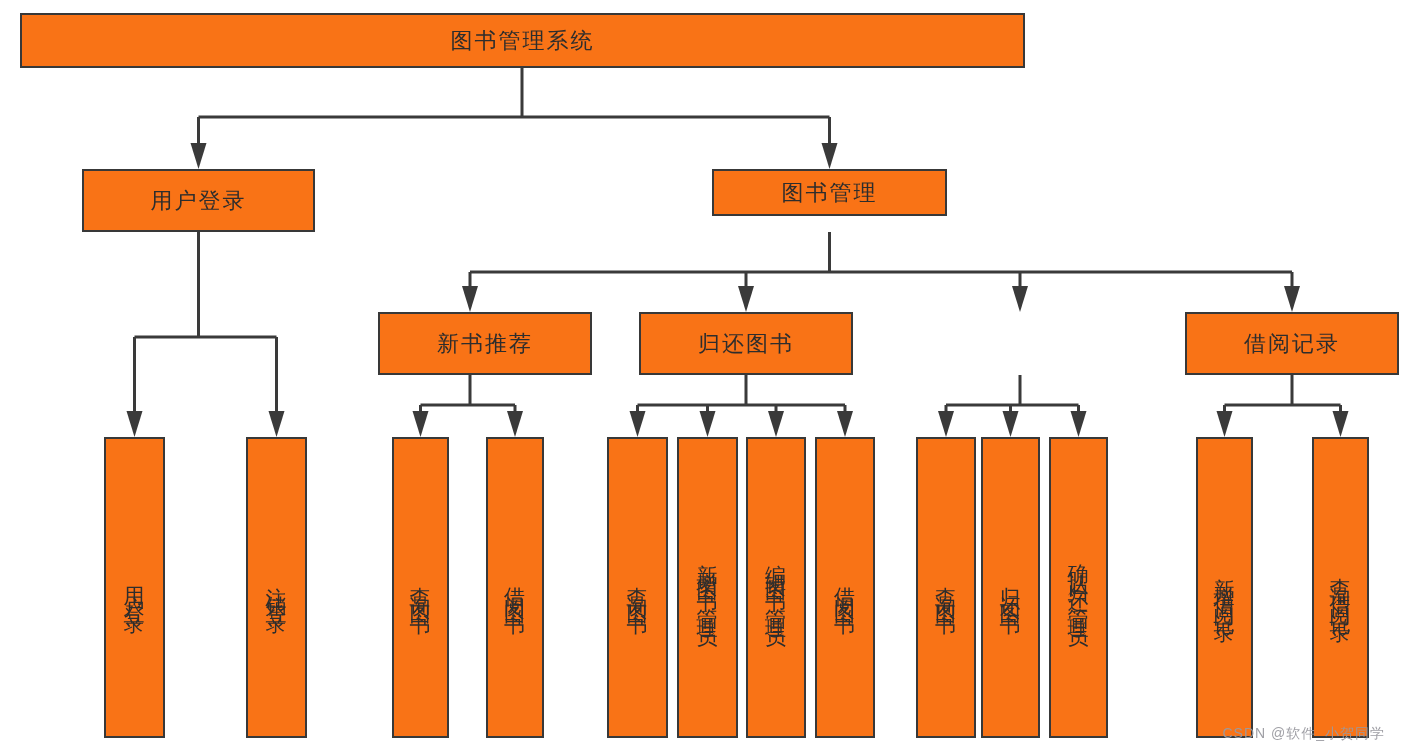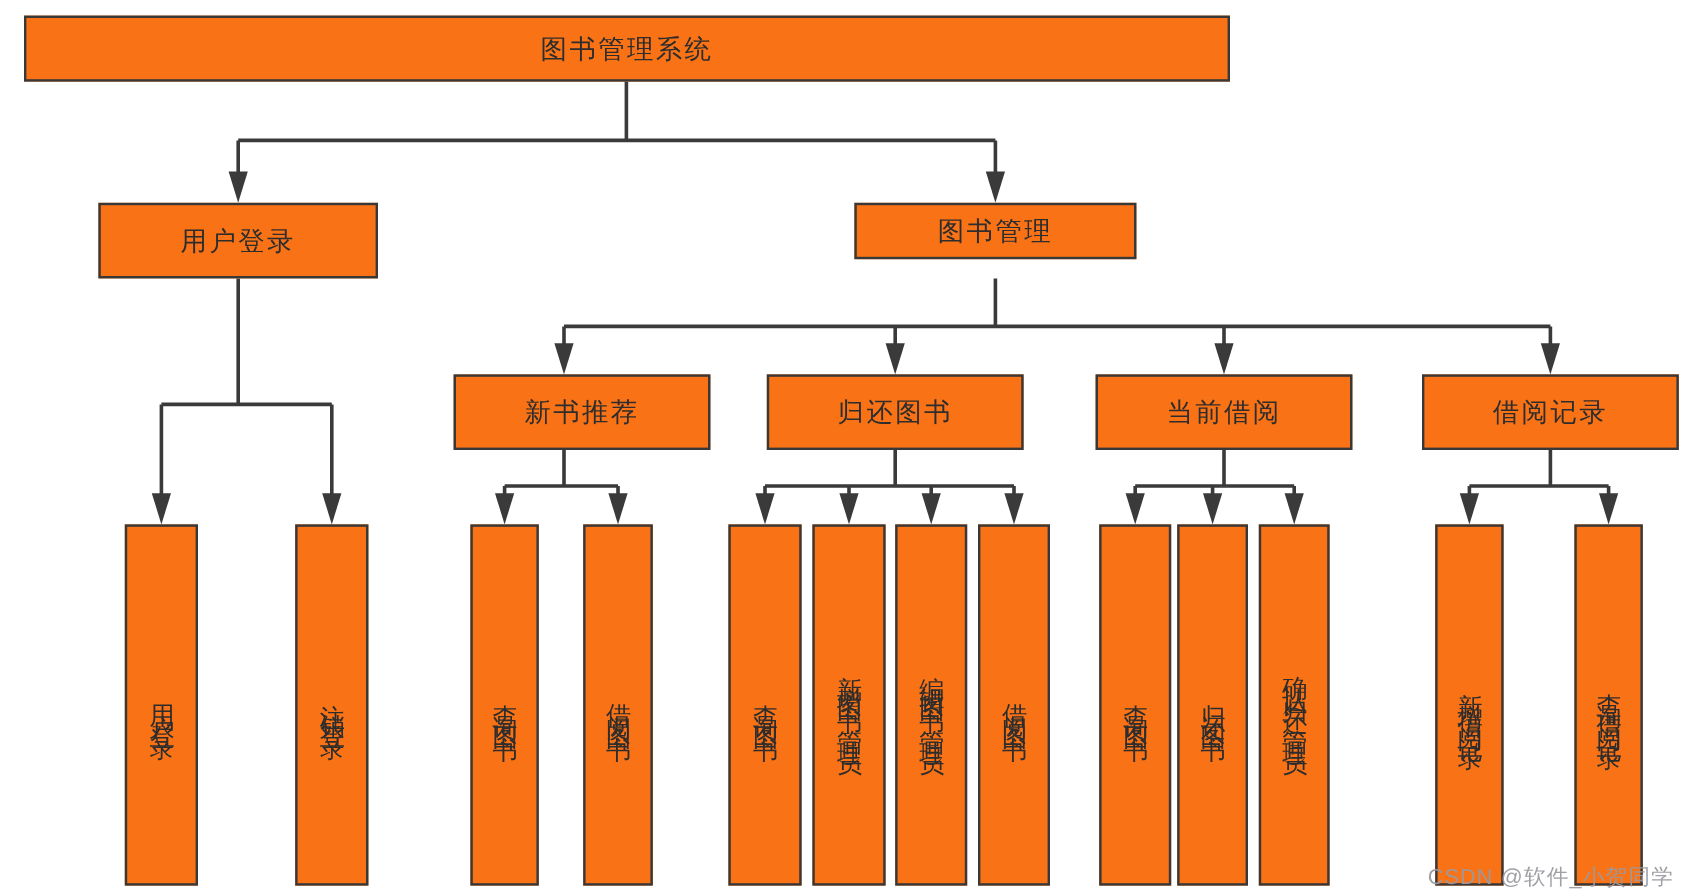--- a/index.html
+++ b/index.html
@@ -36,23 +36,23 @@
   }
   .box.v {
     writing-mode: vertical-rl;
     text-orientation: mixed;
     font-size: 21px;
     letter-spacing: 9px;
     line-height: 1;
   }
   .watermark {
     position: absolute;
-    right: 10px;
+    right: 20px;
     bottom: 4px;
-    font-size: 18px;
+    font-size: 14px;
     letter-spacing: 1px;
     color: rgba(154, 154, 160, 0.95);
     z-index: 5;
     white-space: nowrap;
   }
 </style>
 </head>
 <body>
 
 <div class="canvas">
@@ -93,21 +93,20 @@
     <path class="ar" d="M1340.5 437 l-8 -26 h16 z"></path>
   </svg>
 
   <div class="box h" style="left:20px;top:13px;width:1005px;height:55px">图书管理系统</div>
 
   <div class="box h" style="left:82px;top:169px;width:233px;height:63px">用户登录</div>
   <div class="box h" style="left:712px;top:169px;width:235px;height:47px">图书管理</div>
 
   <div class="box h" style="left:378px;top:312px;width:214px;height:63px">新书推荐</div>
   <div class="box h" style="left:639px;top:312px;width:214px;height:63px">归还图书</div>
-  <div class="box h" style="left:913px;top:312px;width:214px;height:63px">当前借阅</div>
   <div class="box h" style="left:1185px;top:312px;width:214px;height:63px">借阅记录</div>
 
   <div class="box v" style="left:104px;top:437px;width:61px;height:301px">用户登录</div>
   <div class="box v" style="left:246px;top:437px;width:61px;height:301px">注销登录</div>
 
   <div class="box v" style="left:392px;top:437px;width:57px;height:301px">查询图书</div>
   <div class="box v" style="left:486px;top:437px;width:58px;height:301px">借阅图书</div>
 
   <div class="box v" style="left:607px;top:437px;width:61px;height:301px">查询图书</div>
   <div class="box v" style="left:677px;top:437px;width:61px;height:301px">新增图书（管理员）</div>

